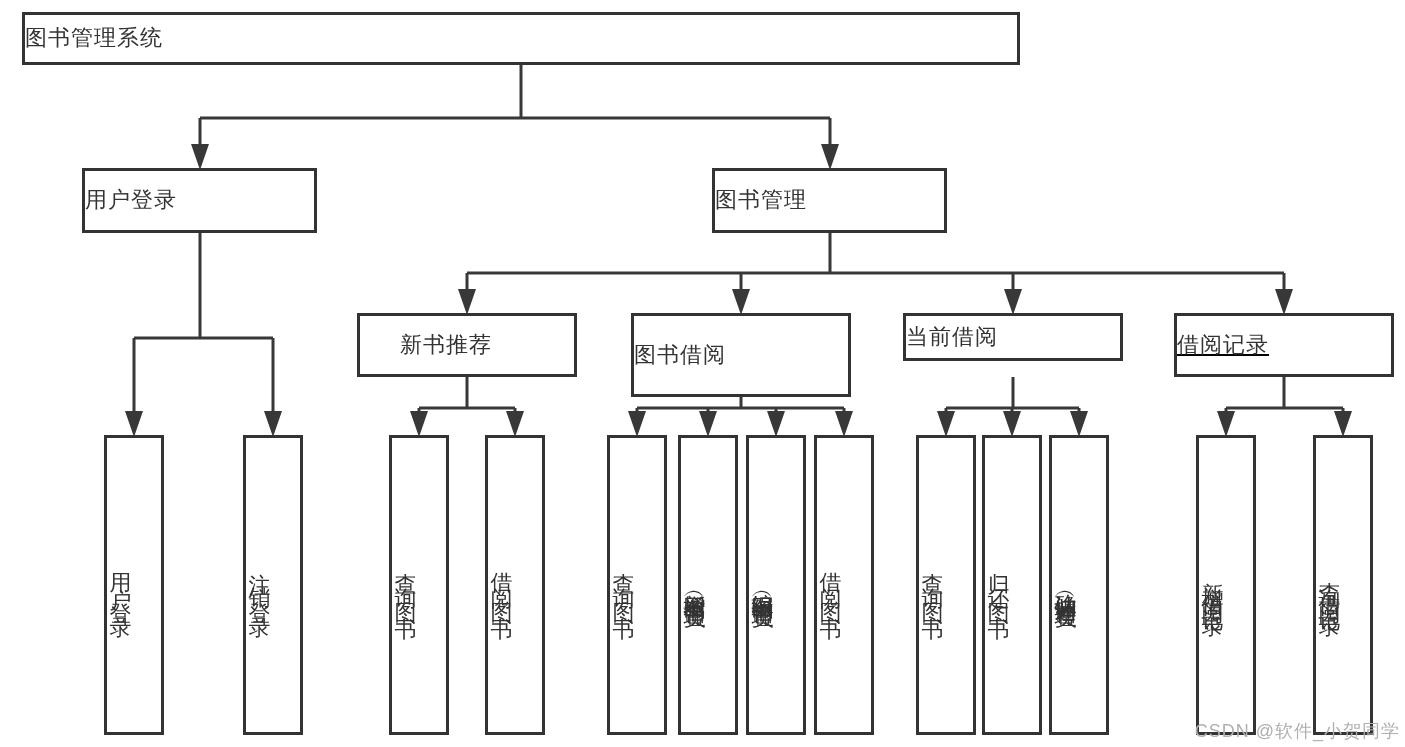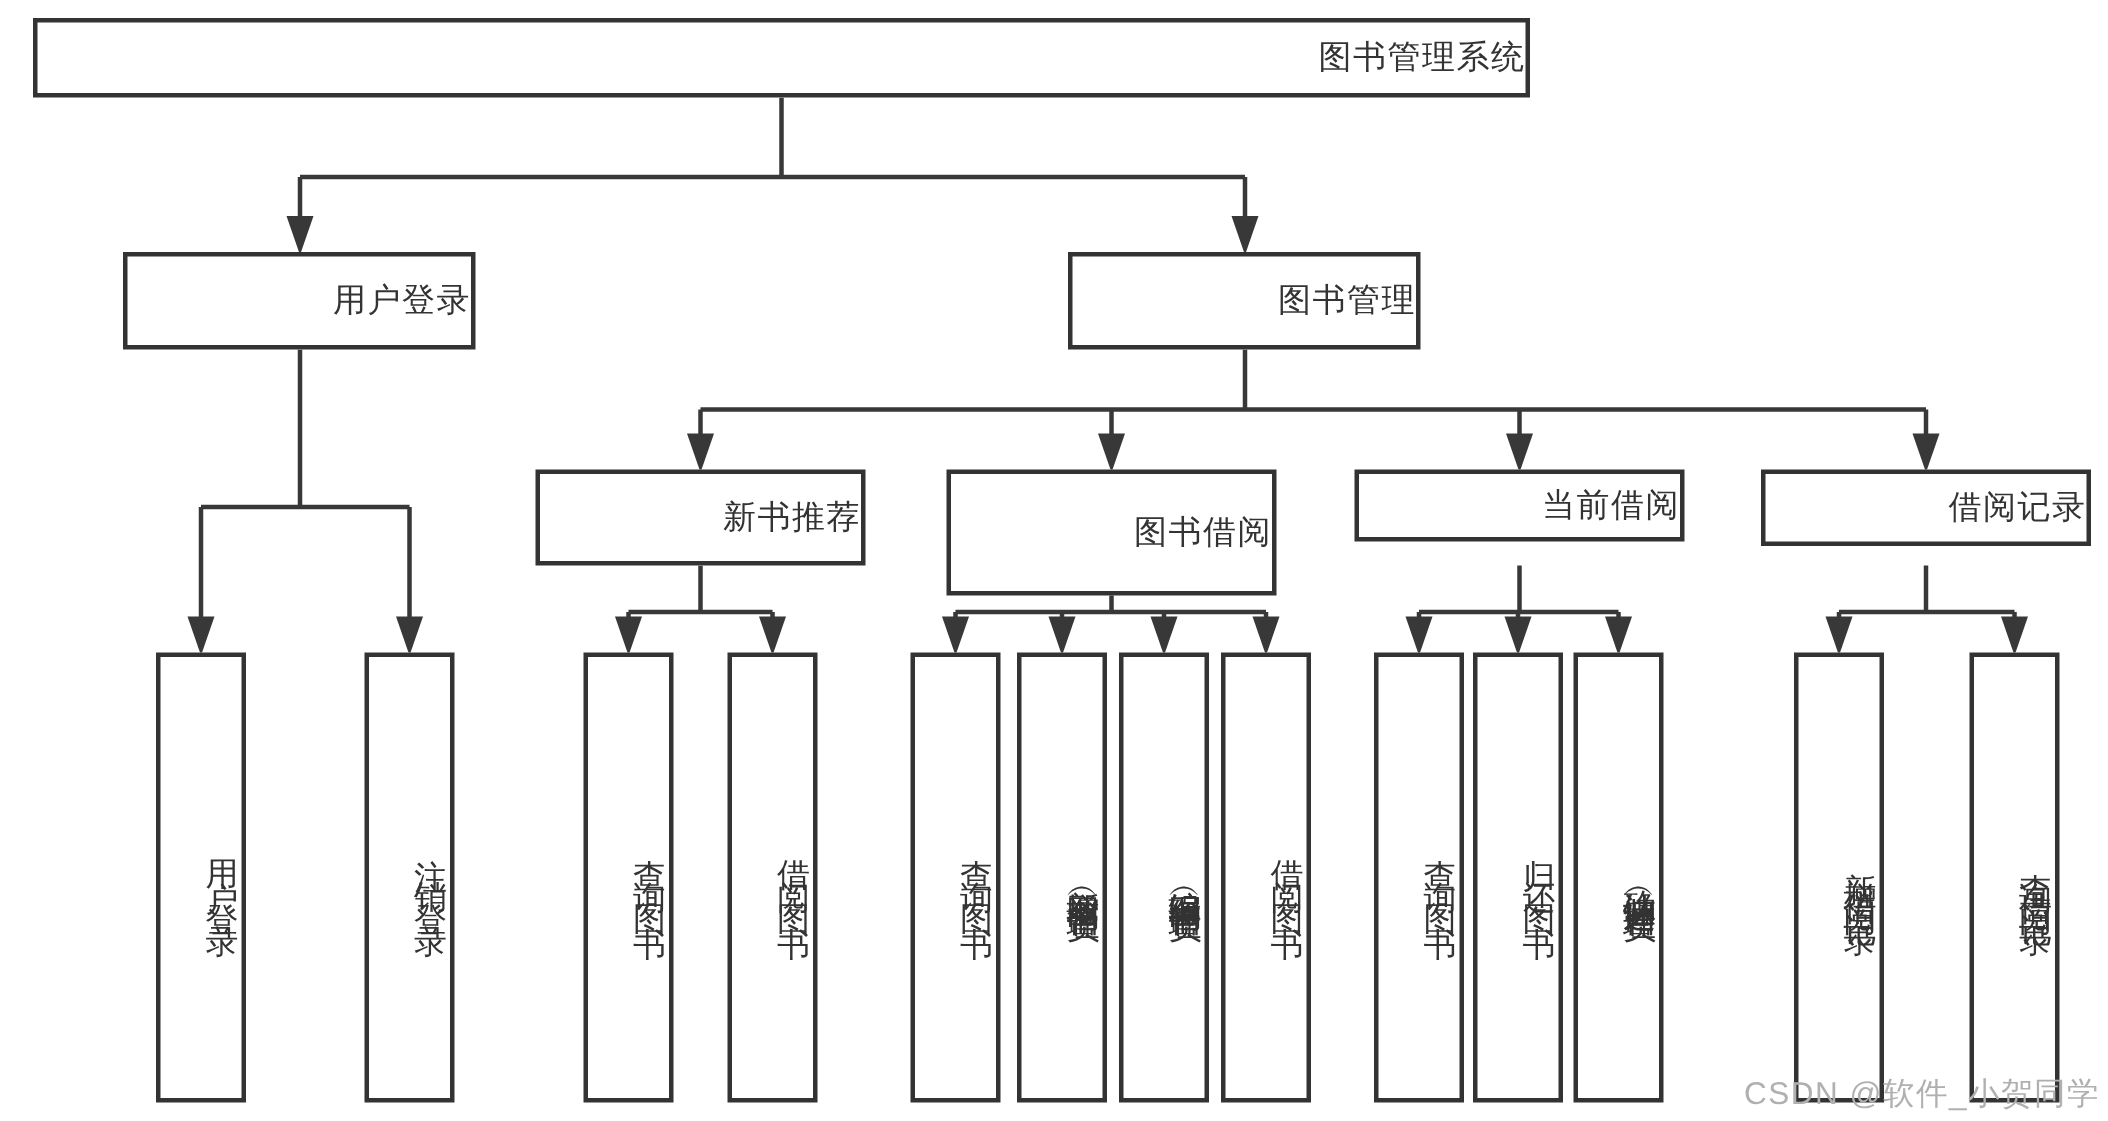--- a/index.html
+++ b/index.html
@@ -19,38 +19,38 @@
     overflow:hidden;
   }
   #wires{position:absolute;left:0;top:0;z-index:1;}
   #wires path{stroke:var(--line);stroke-width:3;fill:none;}
   #wires polygon{fill:var(--line);stroke:none;}
   .node{
     position:absolute;
     box-sizing:border-box;
     border:3px solid var(--box-border);
     background:var(--box-fill);
-    display:flex;align-items:center;justify-content:flex-end;
+    display:flex;align-items:center;justify-content:flex-start;
     z-index:2;
   }
   .node .label{
     font-size:22px;
     color:var(--text);
     letter-spacing:1px;
     white-space:nowrap;
     line-height:1.2;
   }
   .node.vertical .label{
     writing-mode:vertical-rl;
     letter-spacing:2px;
   }
   #watermark{
     position:absolute;
     right:5px;bottom:4px;
-    font-size:21px;
+    font-size:18px;
     color:var(--watermark);
     letter-spacing:1px;
     z-index:3;
     white-space:nowrap;
   }
 </style>
 </head>
 <body>
 
 <div id="canvas">
@@ -140,21 +140,21 @@
     </div>
     <div class="node vertical" style="left: 916px; top: 435px; width: 60px; height: 300px;">
       <span class="label" style="letter-spacing: 15px;">查询图书</span>
     </div>
     <div class="node vertical" style="left: 982px; top: 435px; width: 60px; height: 300px;">
       <span class="label" style="letter-spacing: 15px;">归还图书</span>
     </div>
     <div class="node vertical" style="left: 1049px; top: 435px; width: 60px; height: 300px;">
       <span class="label" style="letter-spacing: 2px;">确认归还（管理员）</span>
     </div>
-    <div class="node" style="left: 1174px; top: 313px; width: 220px; height: 51px;">
+    <div class="node" style="left: 1174px; top: 313px; width: 220px; height: 64px; text-decoration: underline;">
       <span class="label">借阅记录</span>
     </div>
     <div class="node vertical" style="left: 1196px; top: 435px; width: 60px; height: 300px;">
       <span class="label" style="letter-spacing: 7px;">新增借阅记录</span>
     </div>
     <div class="node vertical" style="left: 1313px; top: 435px; width: 60px; height: 300px;">
       <span class="label" style="letter-spacing: 7px;">查询借阅记录</span>
     </div>
   </div>
 

